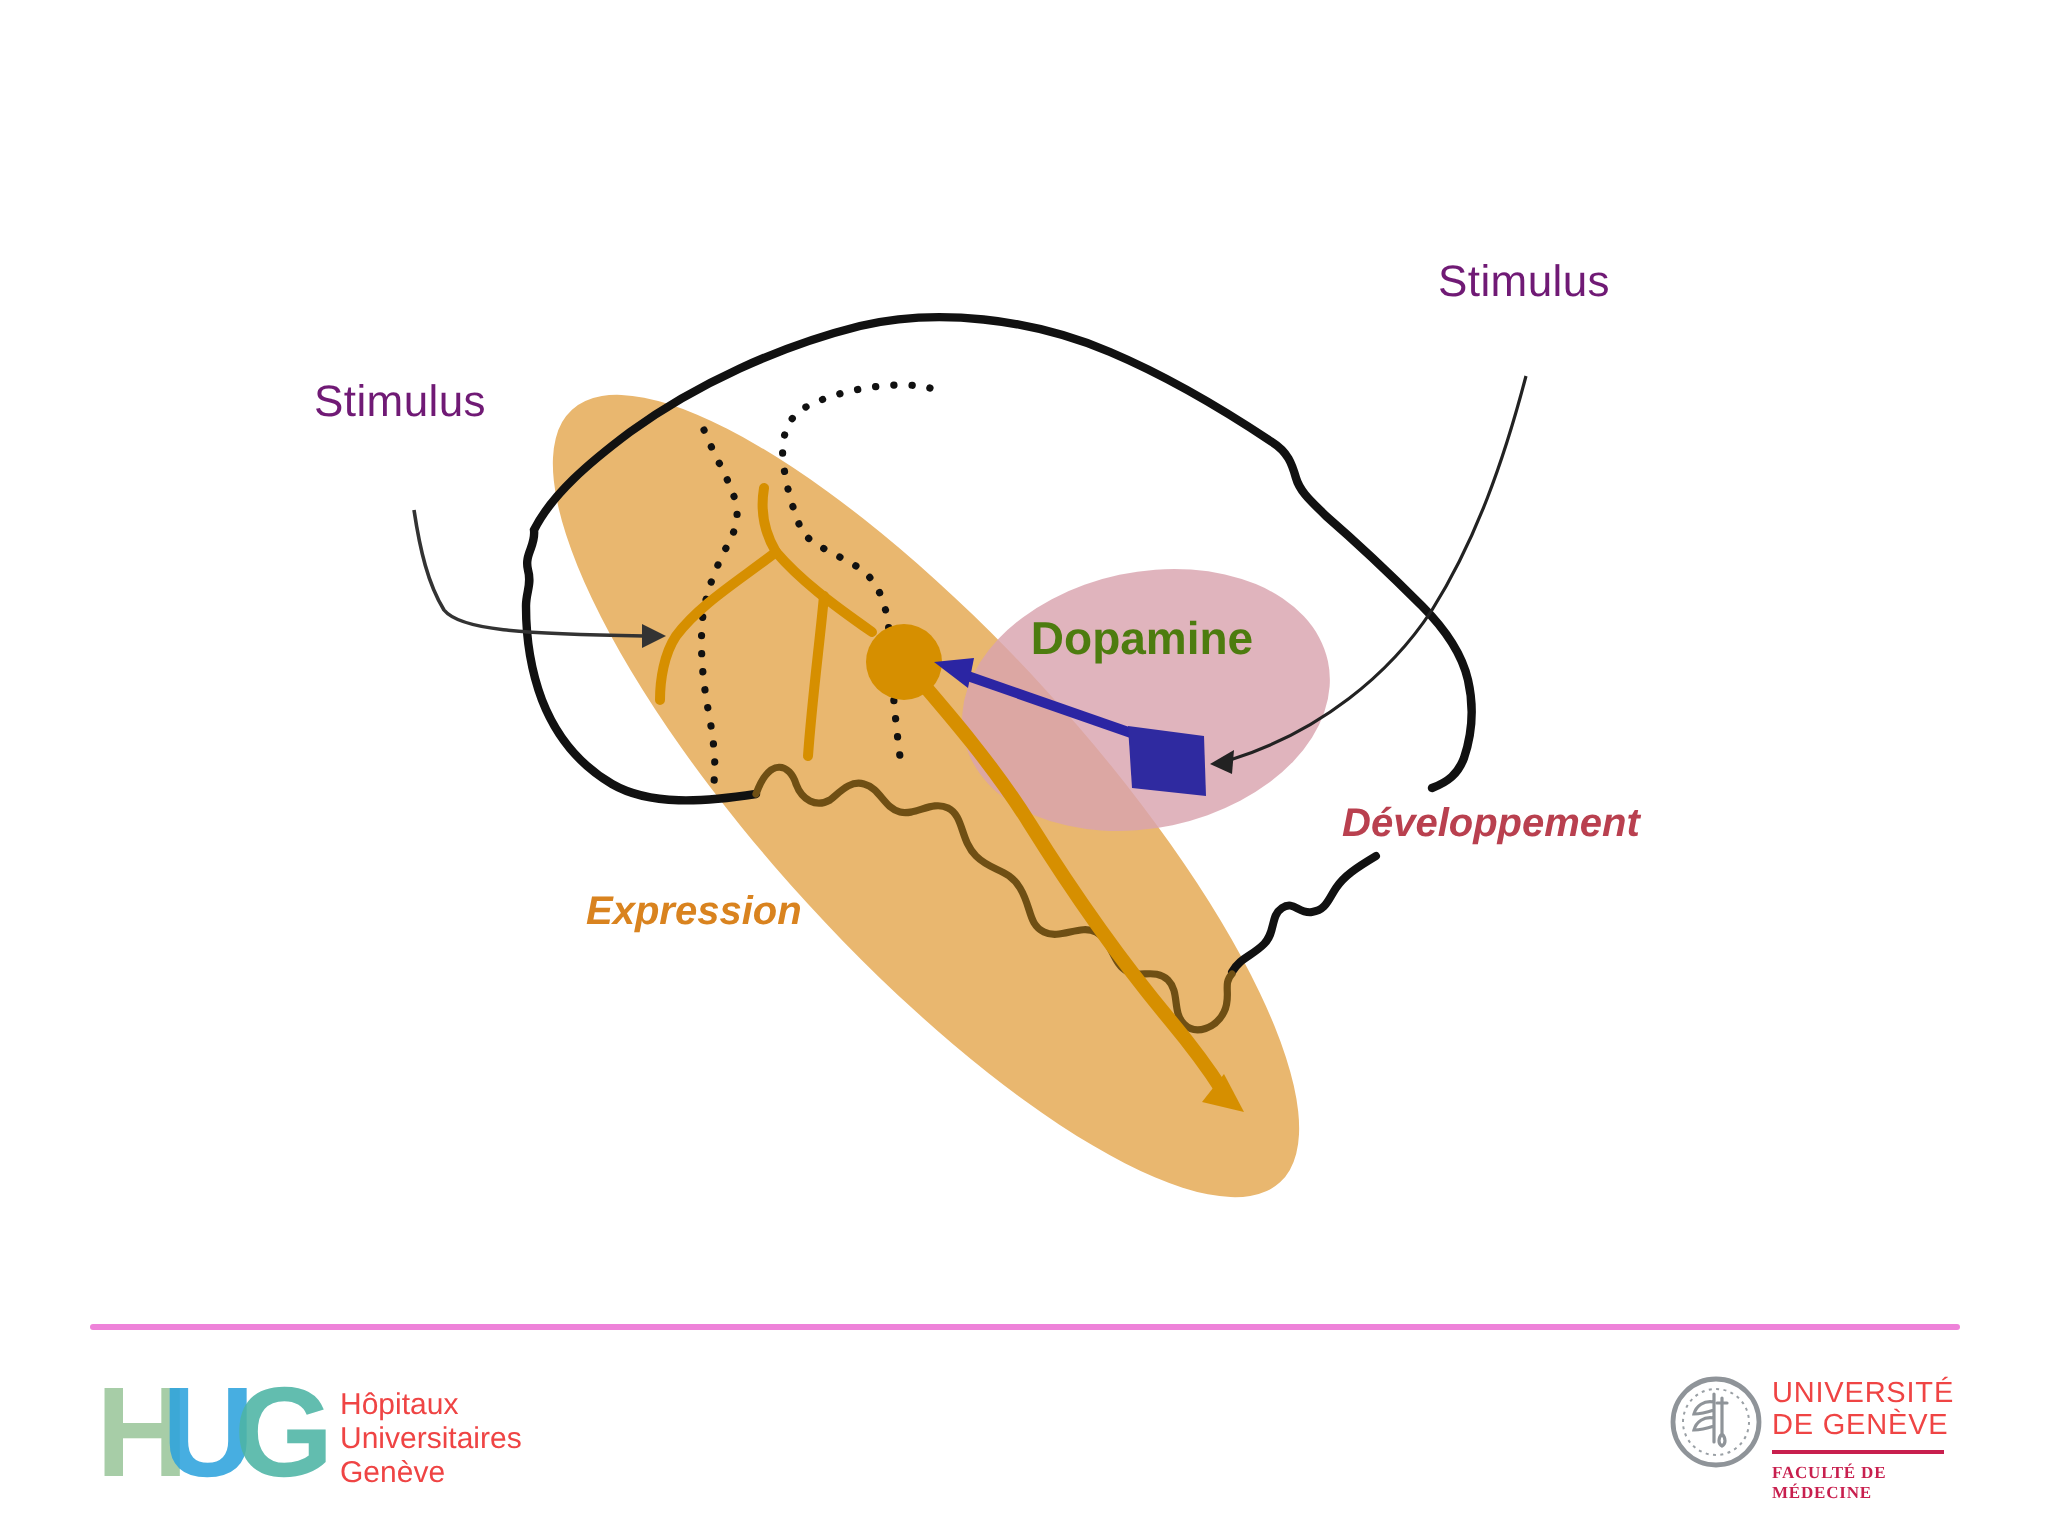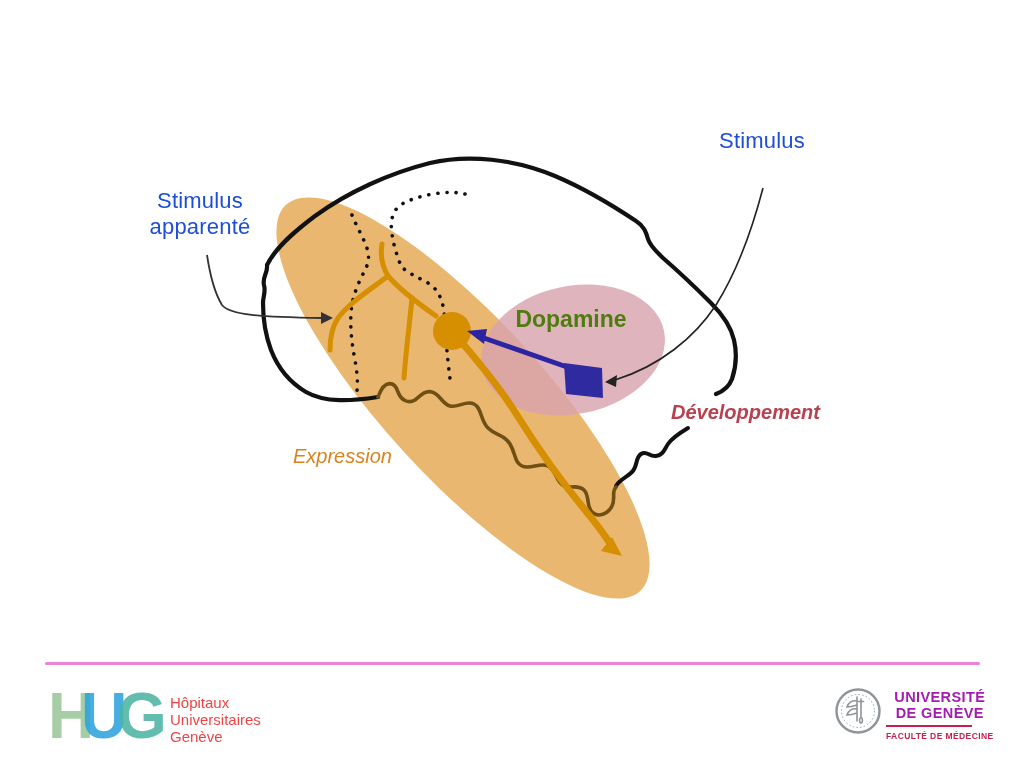--- a/index.html
+++ b/index.html
@@ -5,42 +5,42 @@
   html,body{margin:0;padding:0;}
   body{
     width:1024px;height:768px;position:relative;overflow:hidden;
     background:#ffffff;
     font-family:"Liberation Sans", sans-serif;
   }
   .abs{position:absolute;}
   svg{display:block;}
 
   
-  .lbl{position:absolute; color:#1d4ed8;}
+  .lbl{position:absolute; color:#701a75;}
   .lbl-stim{font-size:22px; line-height:1.18; text-align:center; letter-spacing:.2px;}
   .lbl-dopamine{font-size:23px; font-weight:bold; color:#4d7c0f;}
   .lbl-dev{font-size:20px; font-weight:bold; font-style:italic; color:#b9404f; background:#ffffff; padding:0 3px;}
-  .lbl-expr{font-size:20px; font-weight:normal; font-style:italic; color:#d9831f;}
+  .lbl-expr{font-size:20px; font-weight:bold; font-style:italic; color:#d9831f;}
 
   
   .footer-rule{position:absolute; left:45px; top:662px; width:935px; height:3px; background:#ee82d9; border-radius:2px;}
 
   .hug-logo{position:absolute; left:48px; top:684px; width:130px; height:64px;}
   .hug-letter{position:absolute; font-weight:bold; font-size:64px; line-height:1; opacity:.88;}
   .hug-h{left:0;  top:0; color:#9cc79b;}
   .hug-u{left:33px; top:0; color:#2ea3dd;}
   .hug-g{left:69px; top:0; color:#4db4a5;}
   .hug-name{position:absolute; left:170px; top:694px; font-size:15px; line-height:17px; color:#ef4444;}
 
   .unige-logo{position:absolute; left:834px; top:685px; width:160px; height:65px;}
   .unige-seal{position:absolute; left:0; top:2px;}
   .unige-text{position:absolute; left:52px; top:4px;}
-  .unige-line{font-size:14.5px; font-weight:bold; color:#a21caf; line-height:16px; letter-spacing:.4px;text-align:center;}
+  .unige-line{font-size:14.5px; font-weight:normal; color:#ef4444; line-height:16px; letter-spacing:.4px;}
   .unige-rule{width:86px; height:2px; background:#c81f4e; margin-top:4px;}
-  .unige-fac{font-size:8.5px; font-weight:bold; color:#c81f4e; letter-spacing:.4px; margin-top:4px;}
+  .unige-fac{font-size:8.5px; font-weight:bold; color:#c81f4e; letter-spacing:.4px; margin-top:4px;font-family:Liberation Serif, serif;}
 </style>
 </head>
 <body>
 
 <svg class="abs" style="left:0;top:0;" width="1024" height="768" viewBox="0 0 1024 768">
 
   <ellipse cx="463" cy="398" rx="262" ry="80" fill="#e9b76f" transform="rotate(47.5 463 398)"></ellipse>
 
   <ellipse cx="573" cy="350" rx="93" ry="64" fill="#d9a3ae" opacity="0.82" transform="rotate(-12 573 350)"></ellipse>
 
@@ -125,21 +125,20 @@
   <polygon points="333,318 321,312 321,324" fill="#333333"></polygon>
 
   <path d="M 763,188
            C 752,230 738,270 716,305
            C 695,337 660,366 615,380" fill="none" stroke="#222222" stroke-width="1.6"></path>
   <polygon points="605,382 617,375 616,387" fill="#222222"></polygon>
 </svg>
 
 <div class="lbl lbl-stim" style="left:120px; top:188px; width:160px;">
   <div>Stimulus</div>
-  <div>apparenté</div>
 </div>
 
 <div class="lbl lbl-stim" style="left:692px; top:128px; width:140px;">
   <div>Stimulus</div>
 </div>
 
 <div class="lbl lbl-dopamine" style="left:506px; top:306px; width:130px; text-align:center;">Dopamine</div>
 
 <div class="lbl lbl-dev" style="left:668px; top:401px;">Développement</div>
 

